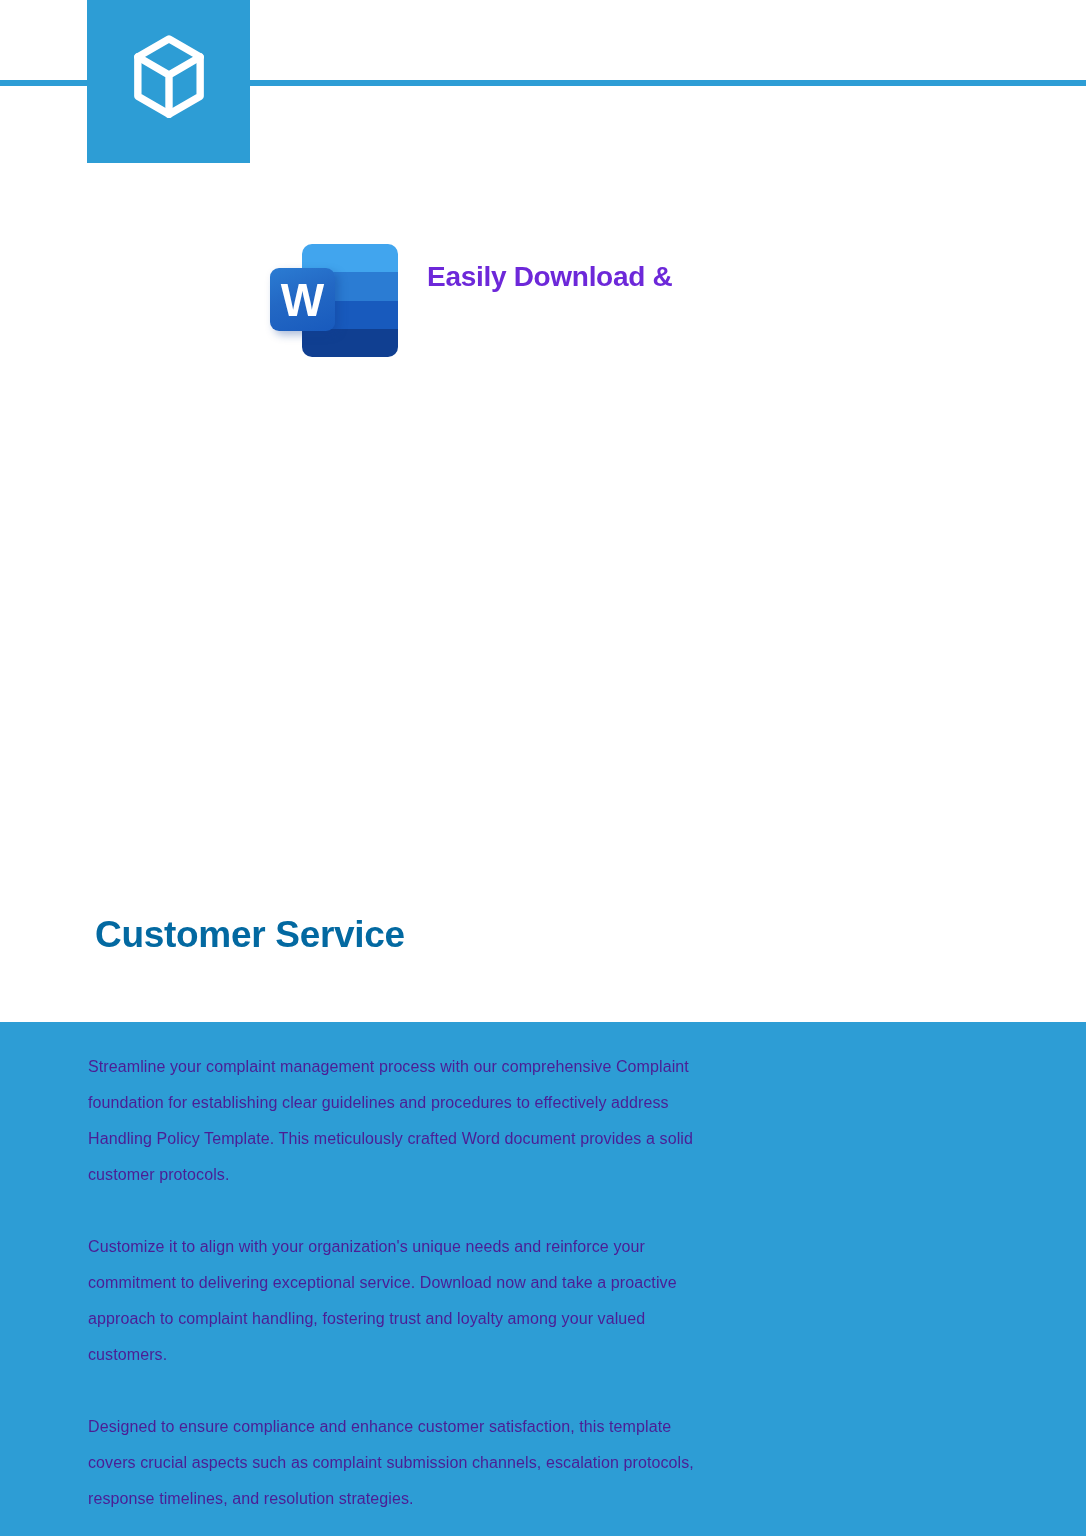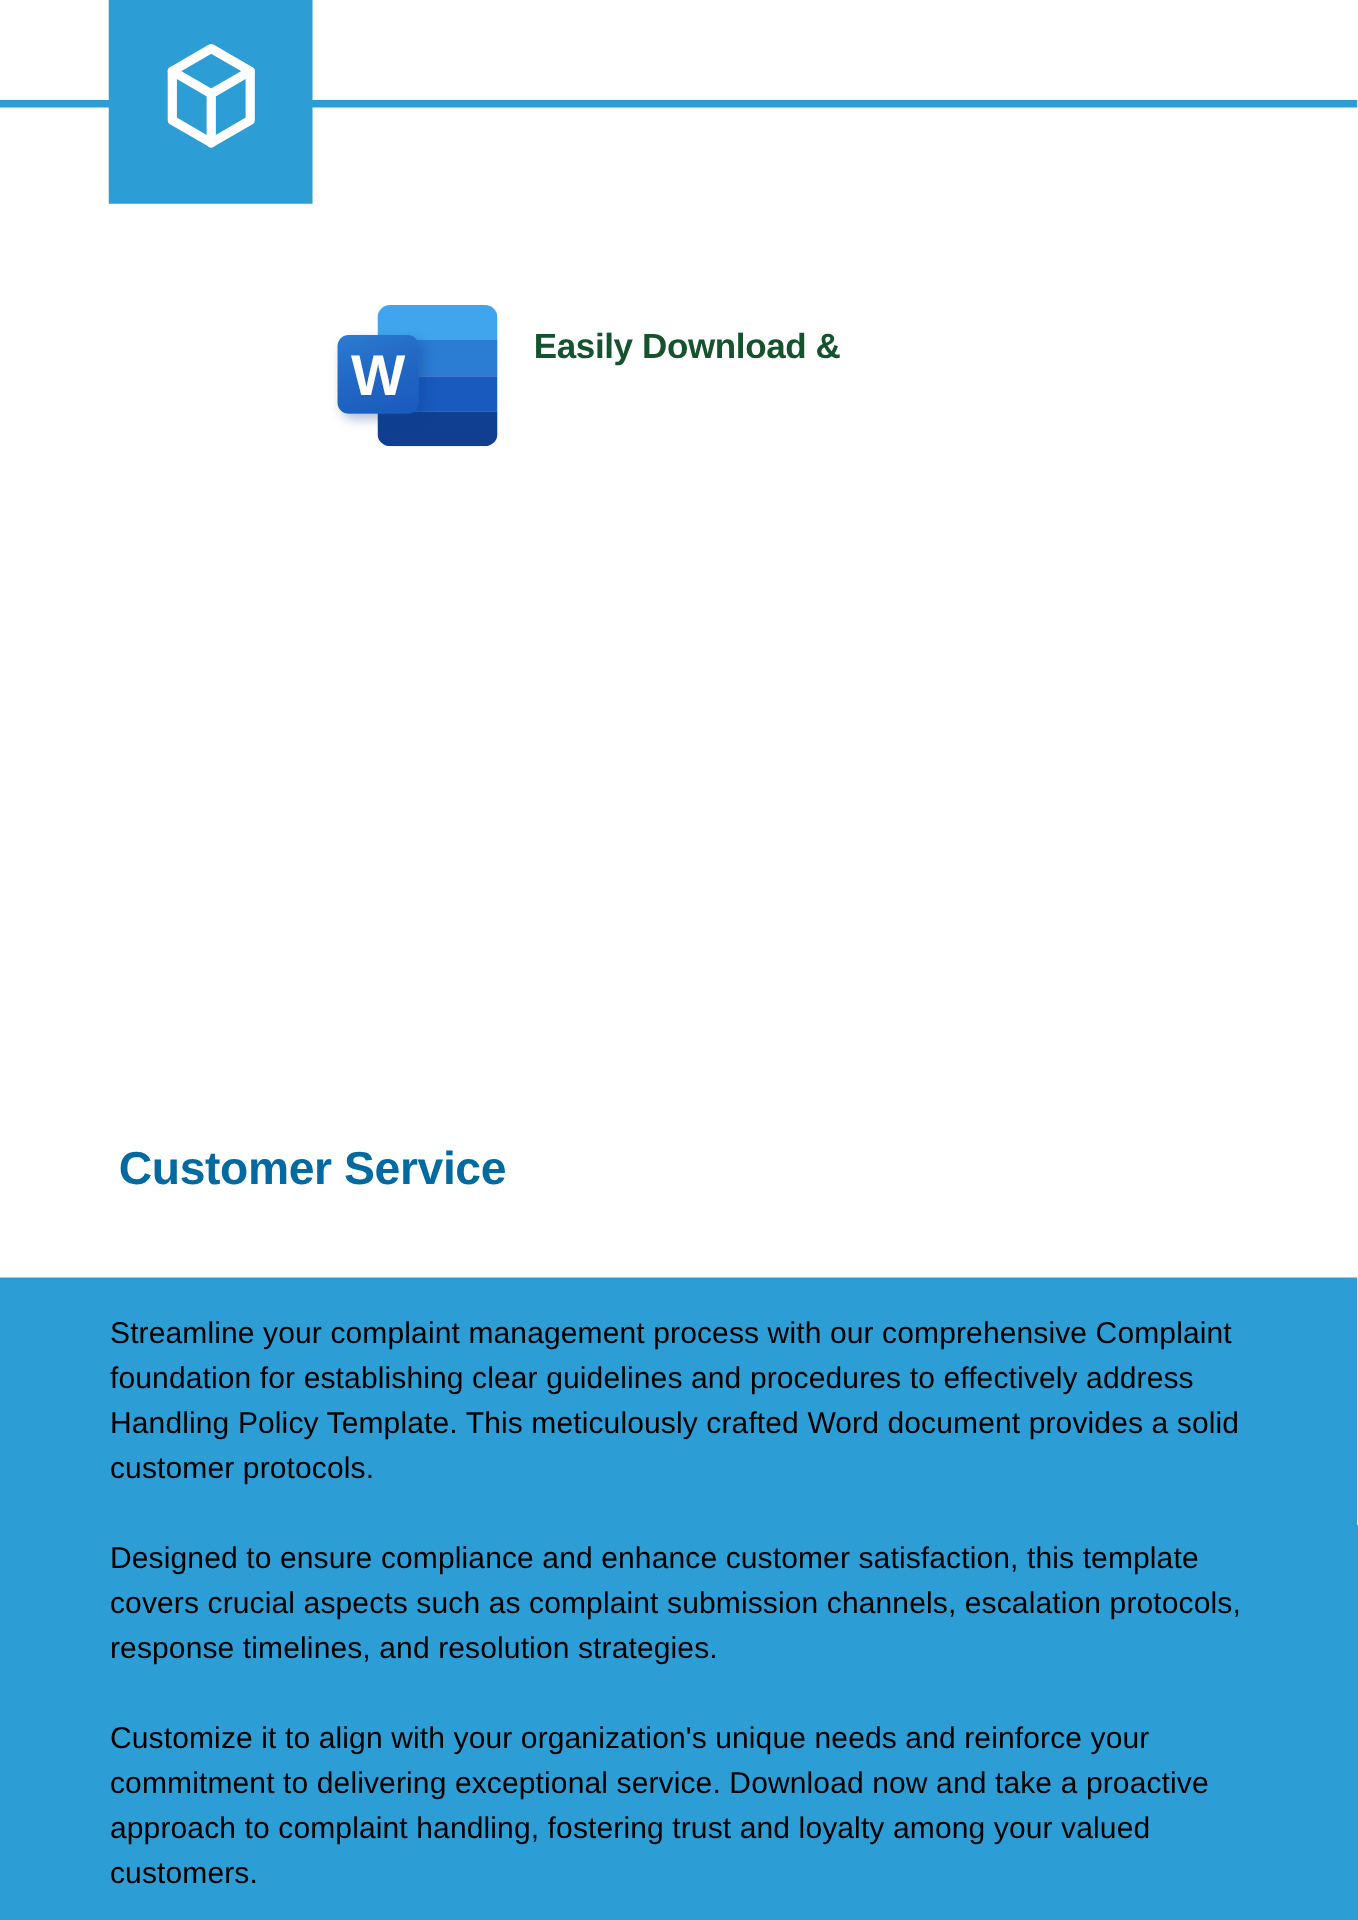--- a/index.html
+++ b/index.html
@@ -52,21 +52,21 @@
     color: #ffffff;
     font-size: 46px;
     font-weight: bold;
     line-height: 1;
   }
   .word-headline {
     position: absolute;
     top: 256px; left: 427px;
     font-size: 28px;
     font-weight: 800;
-    color: #14532d;
+    color: #6d28d9;
     line-height: 42px;
     letter-spacing: -0.3px;
   }
 
   
   .main-title {
     position: absolute;
     top: 450px; left: 0;
     width: 100%;
     margin: 0;
@@ -92,24 +92,24 @@
   .blue-section {
     position: absolute;
     top: 1022px; left: 0;
     width: 100%; height: 514px;
     background: #2D9DD5;
     box-sizing: border-box;
     padding: 27px 120px 0 88px;
   }
   .blue-section .para { margin: 0 0 36px 0; }
   .blue-section .line {
-    font-size: 24px;
+    font-size: 16px;
     line-height: 36px;
     font-weight: 400;
-    color: #000000;
+    color: #4c1d95;
     letter-spacing: 0.1px;
     white-space: nowrap;
   }
 </style>
 </head>
 <body>
 
 <div class="page">
 
   <div class="top-line"></div>
@@ -139,25 +139,25 @@
   <div class="category">Customer Service</div>
 
   <section class="blue-section">
     <div class="para">
       <div class="line">Streamline your complaint management process with our comprehensive Complaint</div>
       <div class="line">foundation for establishing clear guidelines and procedures to effectively address</div>
       <div class="line">Handling Policy Template. This meticulously crafted Word document provides a solid</div>
       <div class="line">customer protocols.</div>
     </div>
     <div class="para">
-      <div class="line">Designed to ensure compliance and enhance customer satisfaction, this template</div>
-      <div class="line">covers crucial aspects such as complaint submission channels, escalation protocols,</div>
-      <div class="line">response timelines, and resolution strategies.</div>
-    </div>
-    <div class="para">
       <div class="line">Customize it to align with your organization's unique needs and reinforce your</div>
       <div class="line">commitment to delivering exceptional service. Download now and take a proactive</div>
       <div class="line">approach to complaint handling, fostering trust and loyalty among your valued</div>
       <div class="line">customers.</div>
+    </div>
+    <div class="para">
+      <div class="line">Designed to ensure compliance and enhance customer satisfaction, this template</div>
+      <div class="line">covers crucial aspects such as complaint submission channels, escalation protocols,</div>
+      <div class="line">response timelines, and resolution strategies.</div>
     </div>
   </section>
 
 </div>
 
 </body></html>

